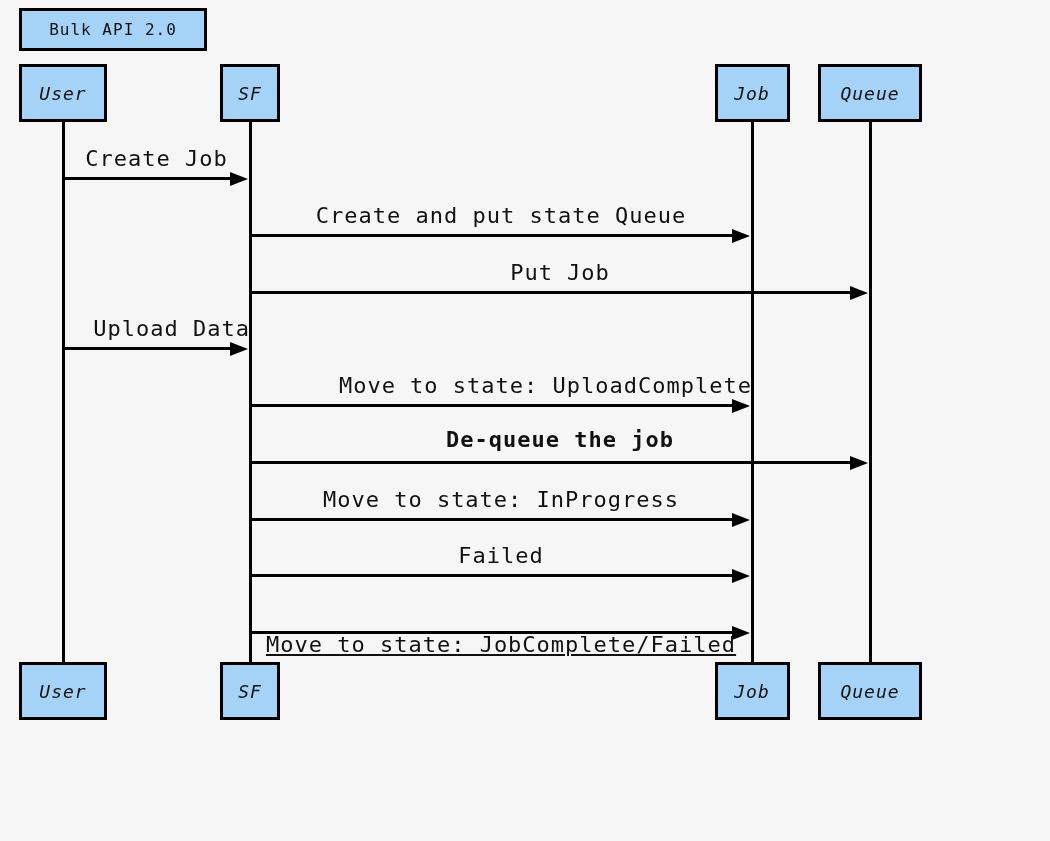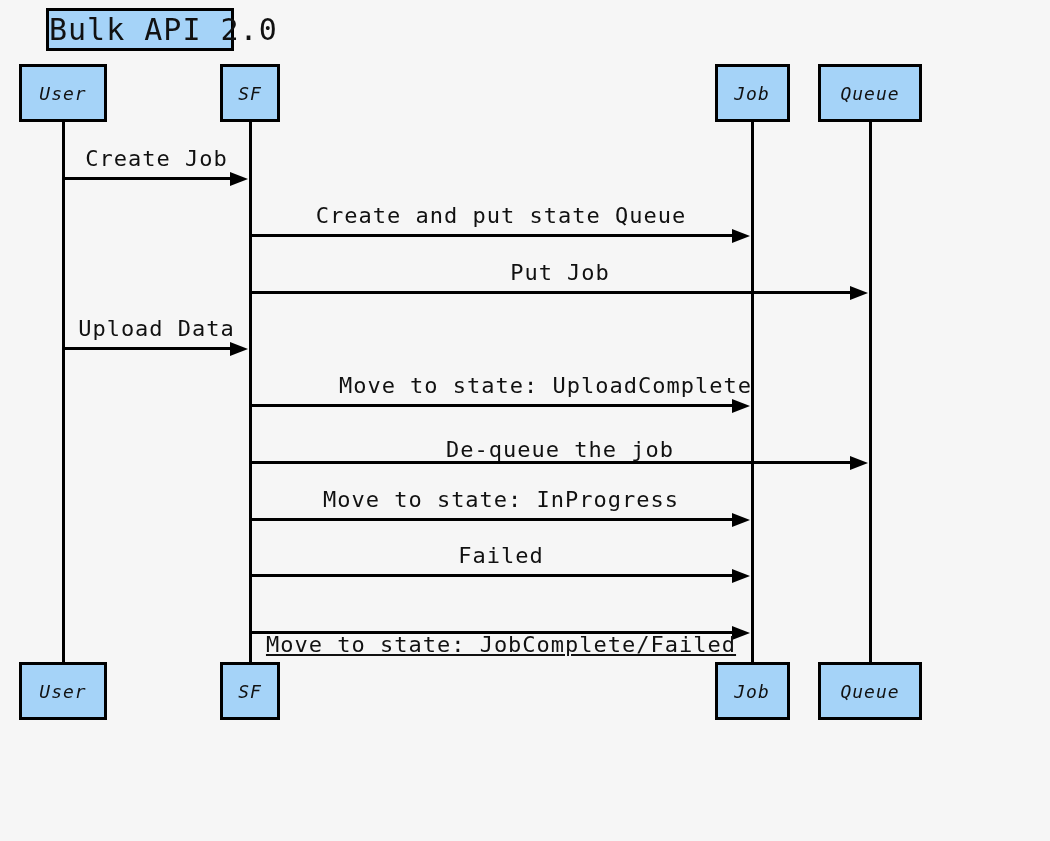--- a/index.html
+++ b/index.html
@@ -18,24 +18,24 @@
     overflow: hidden;
     color: var(--text, #111111);
   }
   .title-box {
     position: absolute;
     box-sizing: border-box;
     background: var(--actor-fill, #a5d3f8);
     border: 3px solid var(--line, #000000);
     display: flex;
     align-items: center;
-    font-size: 30px;
+    justify-content: center;
+    font-size: 16px;
     letter-spacing: 1px;
     white-space: nowrap;
-    margin-left: 27px;
   }
   .actor-box {
     position: absolute;
     box-sizing: border-box;
     background: var(--actor-fill, #a5d3f8);
     border: 3px solid var(--line, #000000);
     display: flex;
     align-items: center;
     justify-content: center;
     font-size: 18px;
@@ -111,27 +111,27 @@
       <div class="arrowhead" style="left: 230px; top: 172px;"></div>
       <div class="msg-label" style="left: 63px; top: 145px; width: 187px;">Create Job</div>
       <div class="msg-line" style="left: 250px; top: 234px; width: 490px;"></div>
       <div class="arrowhead" style="left: 732px; top: 229px;"></div>
       <div class="msg-label" style="left: 250px; top: 202px; width: 502px;">Create and put state Queue</div>
       <div class="msg-line" style="left: 250px; top: 291px; width: 608px;"></div>
       <div class="arrowhead" style="left: 850px; top: 286px;"></div>
       <div class="msg-label" style="left: 250px; top: 259px; width: 620px;">Put Job</div>
       <div class="msg-line" style="left: 63px; top: 347px; width: 175px;"></div>
       <div class="arrowhead" style="left: 230px; top: 342px;"></div>
-      <div class="msg-label" style="left: 63px; top: 315px; width: 187px;">Upload Data</div>
+      <div class="msg-label" style="left: 63px; top: 315px; width: 187px; text-align: right;">Upload Data</div>
       <div class="msg-line" style="left: 250px; top: 404px; width: 490px;"></div>
       <div class="arrowhead" style="left: 732px; top: 399px;"></div>
       <div class="msg-label" style="left: 250px; top: 372px; width: 502px; text-align: right;">Move to state: UploadComplete</div>
       <div class="msg-line" style="left: 250px; top: 461px; width: 608px;"></div>
       <div class="arrowhead" style="left: 850px; top: 456px;"></div>
-      <div class="msg-label" style="left: 250px; top: 436px; width: 620px;">De-queue the job</div>
+      <div class="msg-label" style="left: 250px; top: 426px; width: 620px; font-weight: bold;">De-queue the job</div>
       <div class="msg-line" style="left: 250px; top: 518px; width: 490px;"></div>
       <div class="arrowhead" style="left: 732px; top: 513px;"></div>
       <div class="msg-label" style="left: 250px; top: 486px; width: 502px;">Move to state: InProgress</div>
       <div class="msg-line" style="left: 250px; top: 574px; width: 490px;"></div>
       <div class="arrowhead" style="left: 732px; top: 569px;"></div>
       <div class="msg-label" style="left: 250px; top: 542px; width: 502px;">Failed</div>
       <div class="msg-line" style="left: 250px; top: 631px; width: 490px;"></div>
       <div class="arrowhead" style="left: 732px; top: 626px;"></div>
       <div class="msg-label" style="left: 250px; top: 631px; width: 502px; text-decoration: underline;">Move to state: JobComplete/Failed</div>
     </div>

